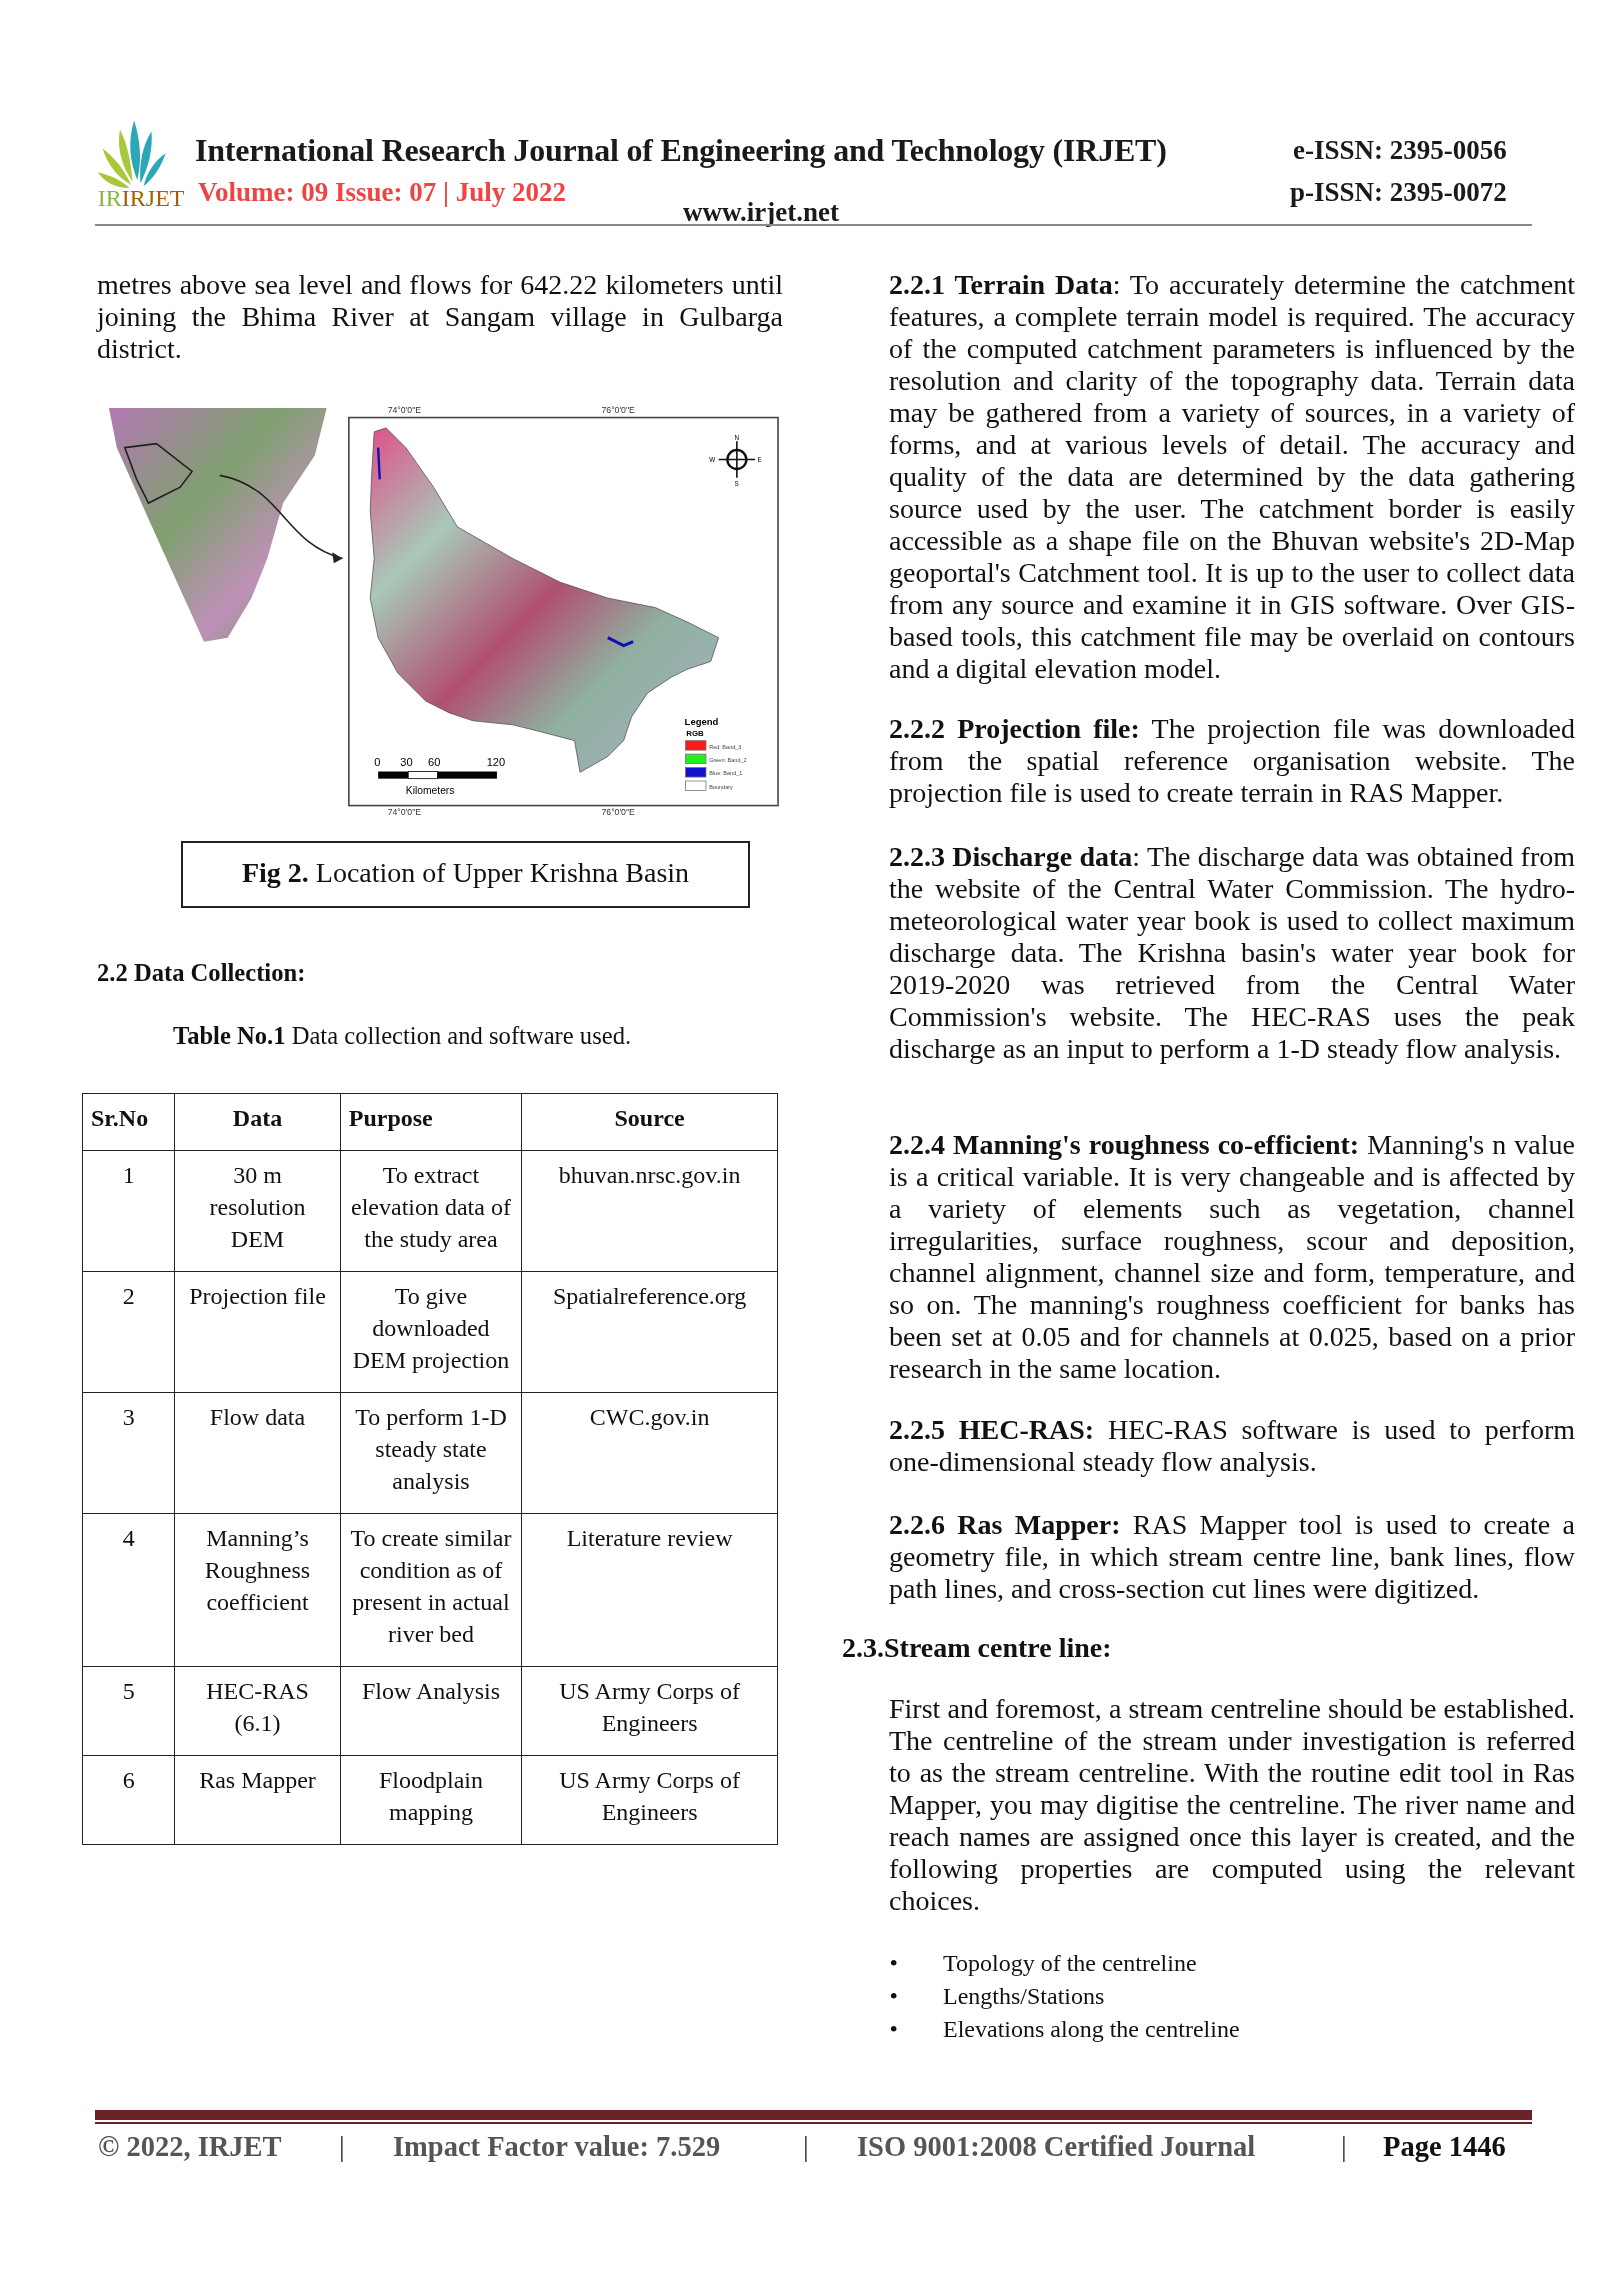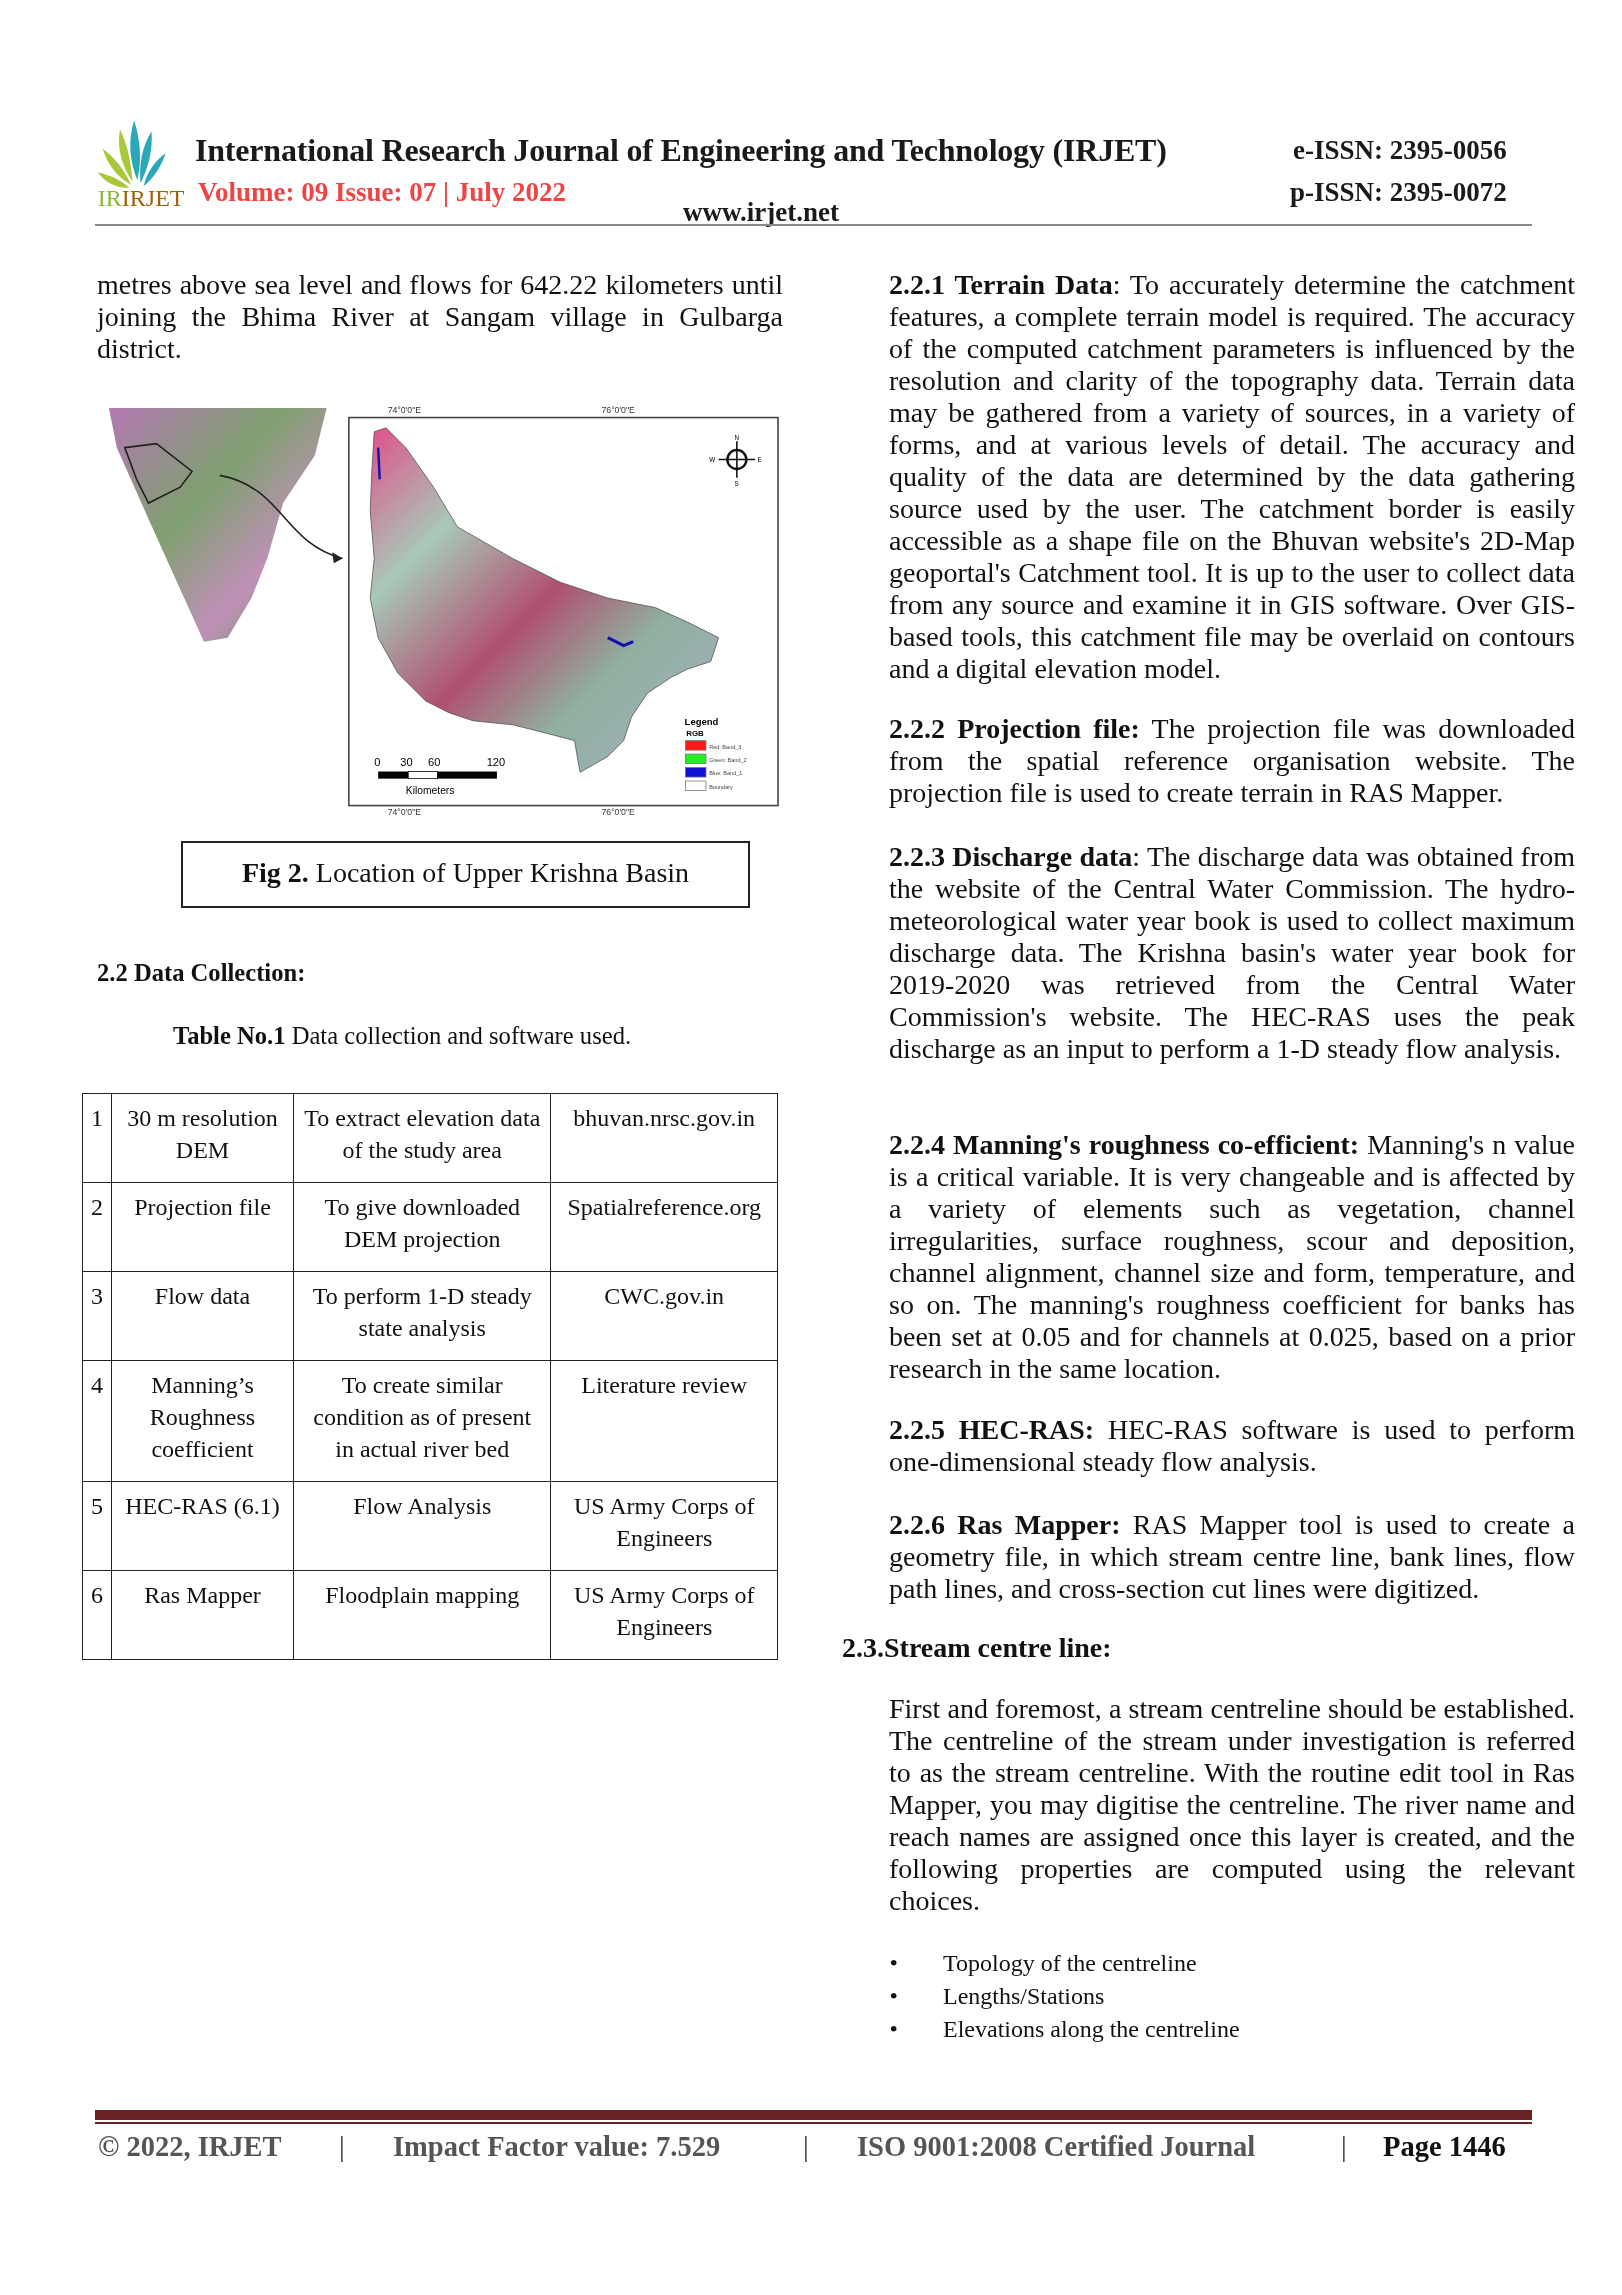--- a/index.html
+++ b/index.html
@@ -146,20 +146,26 @@
   <b>Fig 2.</b><span> Location of Upper Krishna Basin</span>
 </div>
 
 <div class="abs h-datacoll">2.2 Data Collection:</div>
 <div class="abs tbl-caption">
   <b>Table No.1</b><span> Data collection and software used.</span>
 </div>
 
 <table class="dt">
   <tbody>
+      <tr>
+    <th class="c1 left">Sr.No</th>
+    <th class="c2">Data</th>
+    <th class="c3 left">Purpose</th>
+    <th class="c4">Source</th>
+  </tr>
   <tr>
     <td>1</td>
     <td>30 m resolution DEM</td>
     <td>To extract elevation data of the study area</td>
     <td>bhuvan.nrsc.gov.in</td>
   </tr>
   <tr>
     <td>2</td>
     <td>Projection file</td>
     <td>To give downloaded DEM projection</td>

